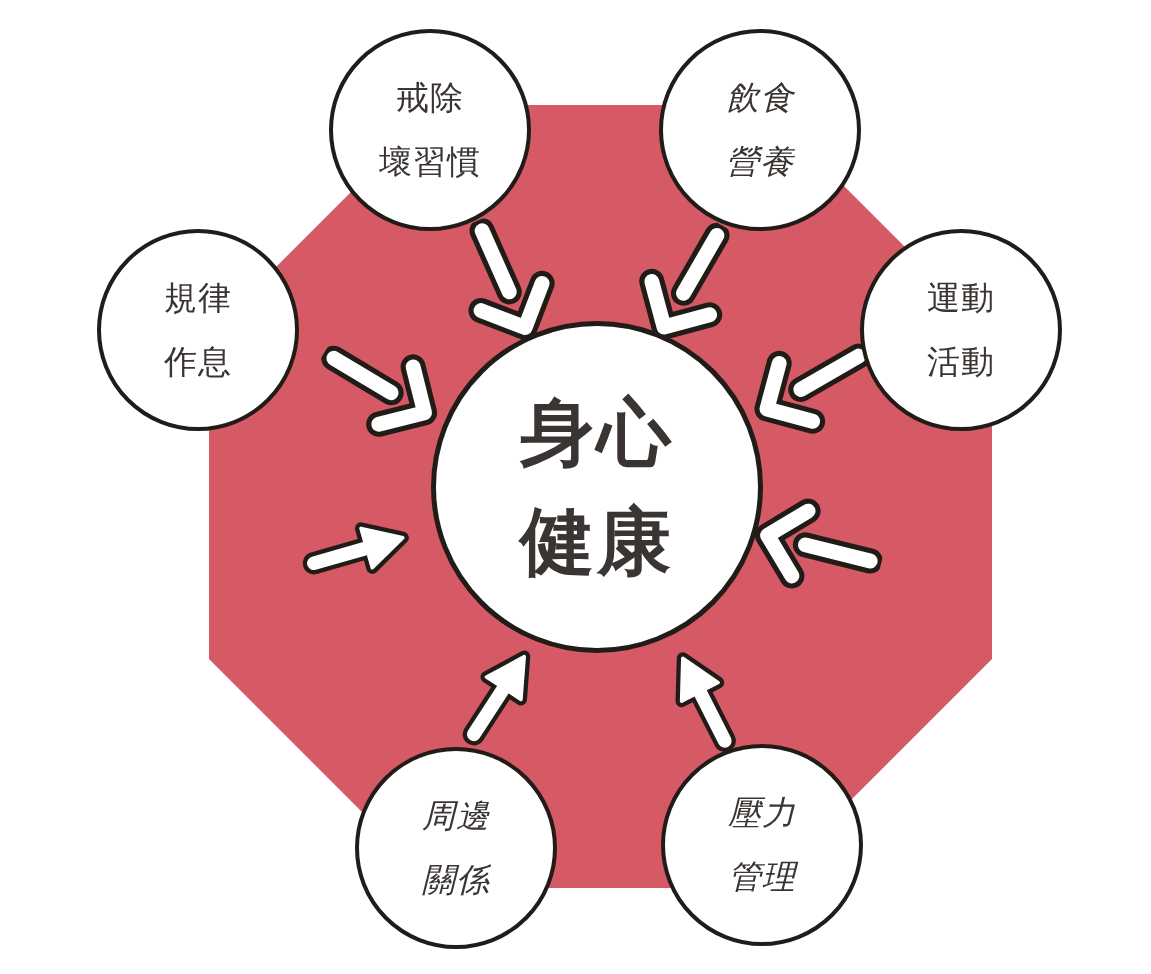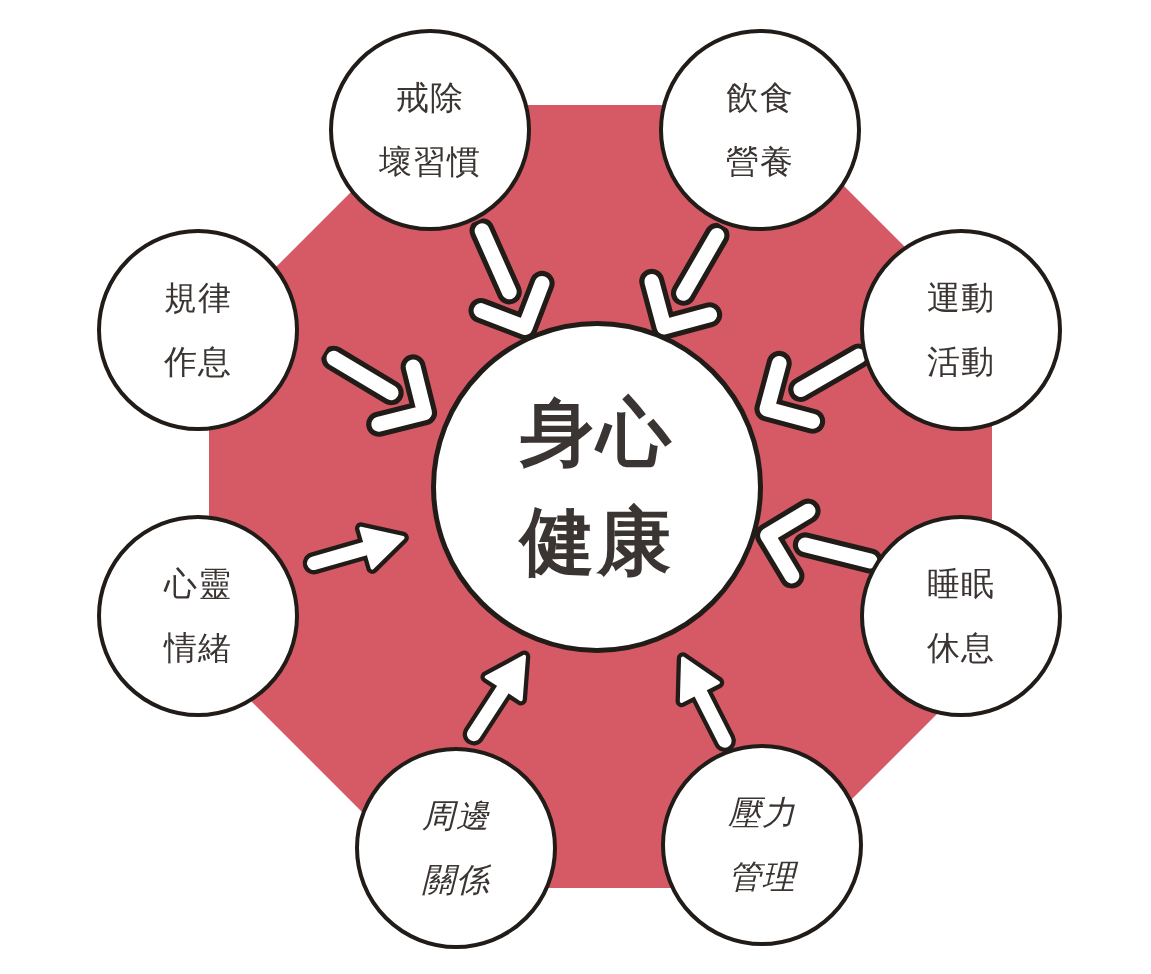--- a/index.html
+++ b/index.html
@@ -129,39 +129,31 @@
     <path class="b-outline-shaft" d="M14,50 L76,50"></path>
       <path class="b-outline-head" d="M78,26 L122,50 L78,74 Z"></path>
     <path class="b-fill-shaft" d="M14,50 L76,50"></path>
       <path class="b-fill-head" d="M78,26 L122,50 L78,74 Z"></path>
   </svg>
 
   <div class="node" style="left:430px;top:130px;">
     <span>戒除</span>
     <span>壞習慣</span>
   </div>
-  <div class="node" style="left:760px;top:130px;">
+  <div class="node" style="left:760px;top:130px;font-style:italic;">
     <span>飲食</span>
     <span>營養</span>
   </div>
   <div class="node" style="left:961px;top:330px;">
     <span>運動</span>
     <span>活動</span>
   </div>
   <div class="node" style="left:198px;top:330px;">
     <span>規律</span>
     <span>作息</span>
-  </div>
-  <div class="node" style="left:198px;top:616px;">
-    <span>心靈</span>
-    <span>情緒</span>
-  </div>
-  <div class="node" style="left:961px;top:616px;">
-    <span>睡眠</span>
-    <span>休息</span>
   </div>
   <div class="node" style="left:456px;top:848px;font-style:italic;">
     <span>周邊</span>
     <span>關係</span>
   </div>
   <div class="node" style="left:762px;top:845px;font-style:italic;">
     <span>壓力</span>
     <span>管理</span>
   </div>
 

